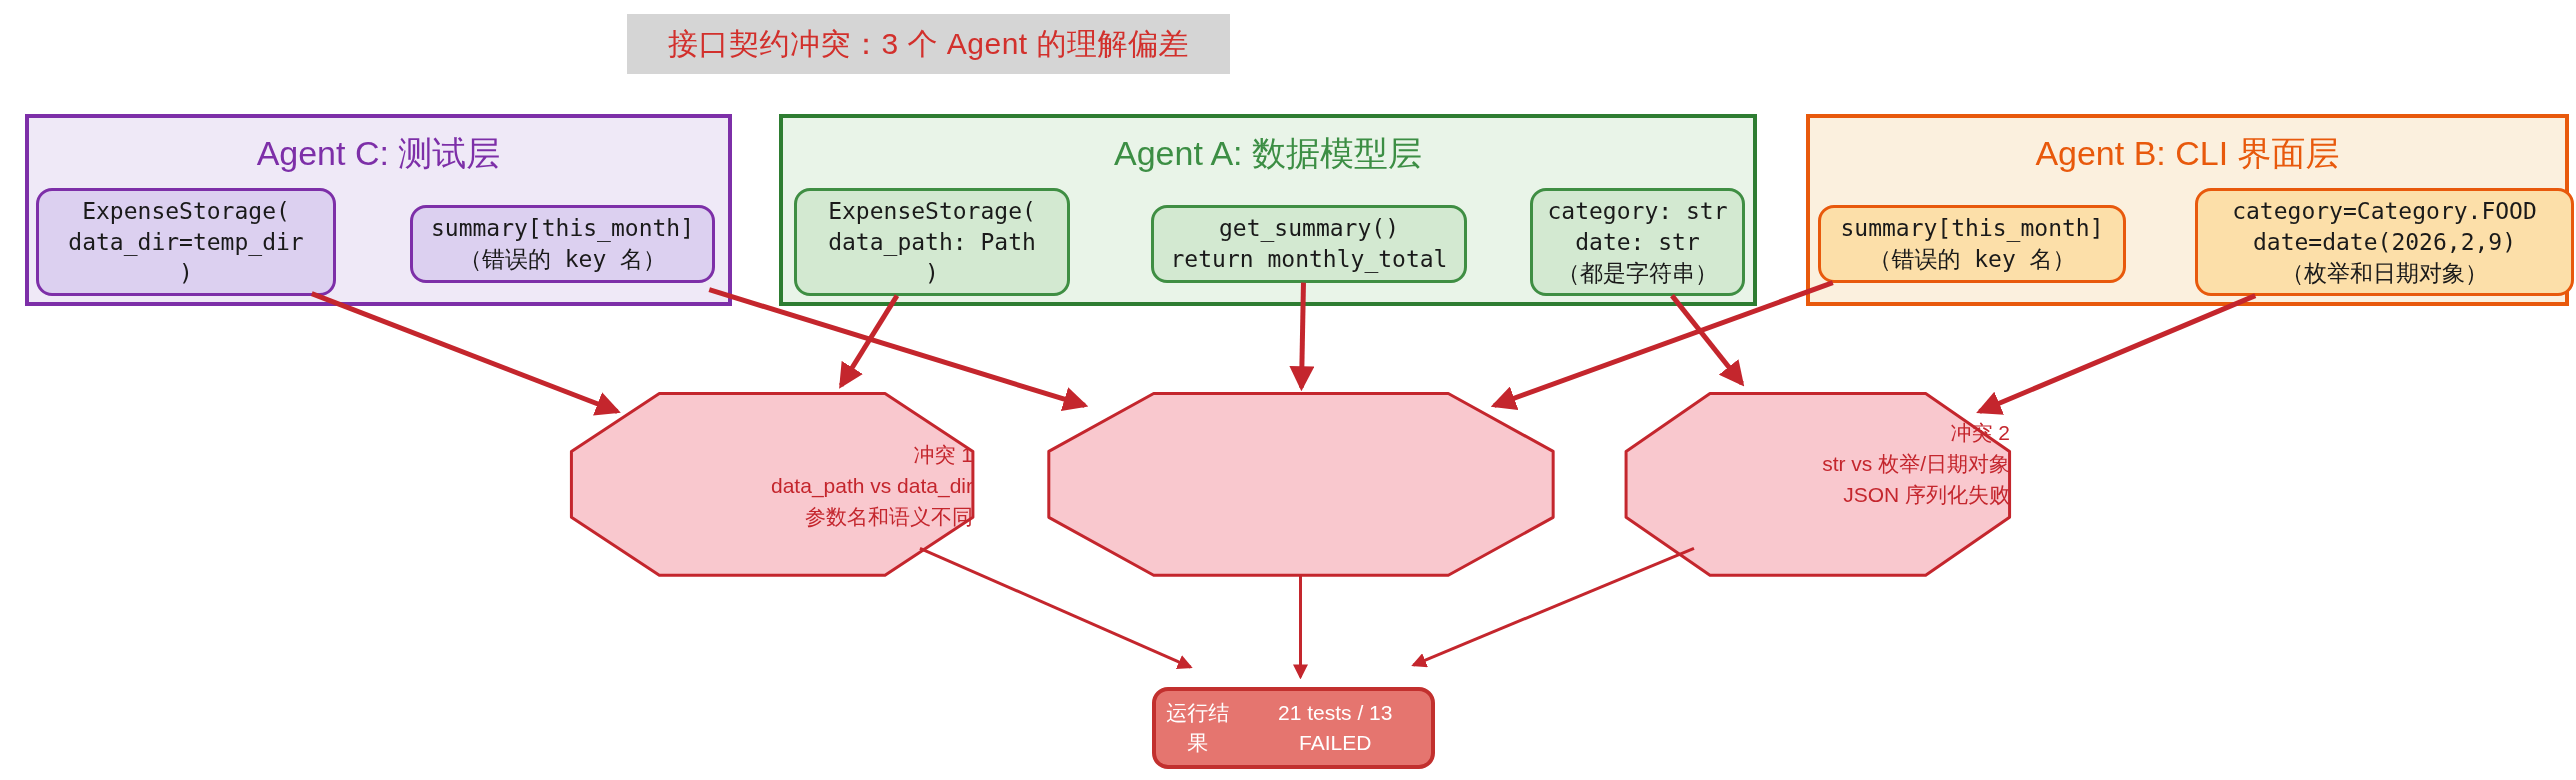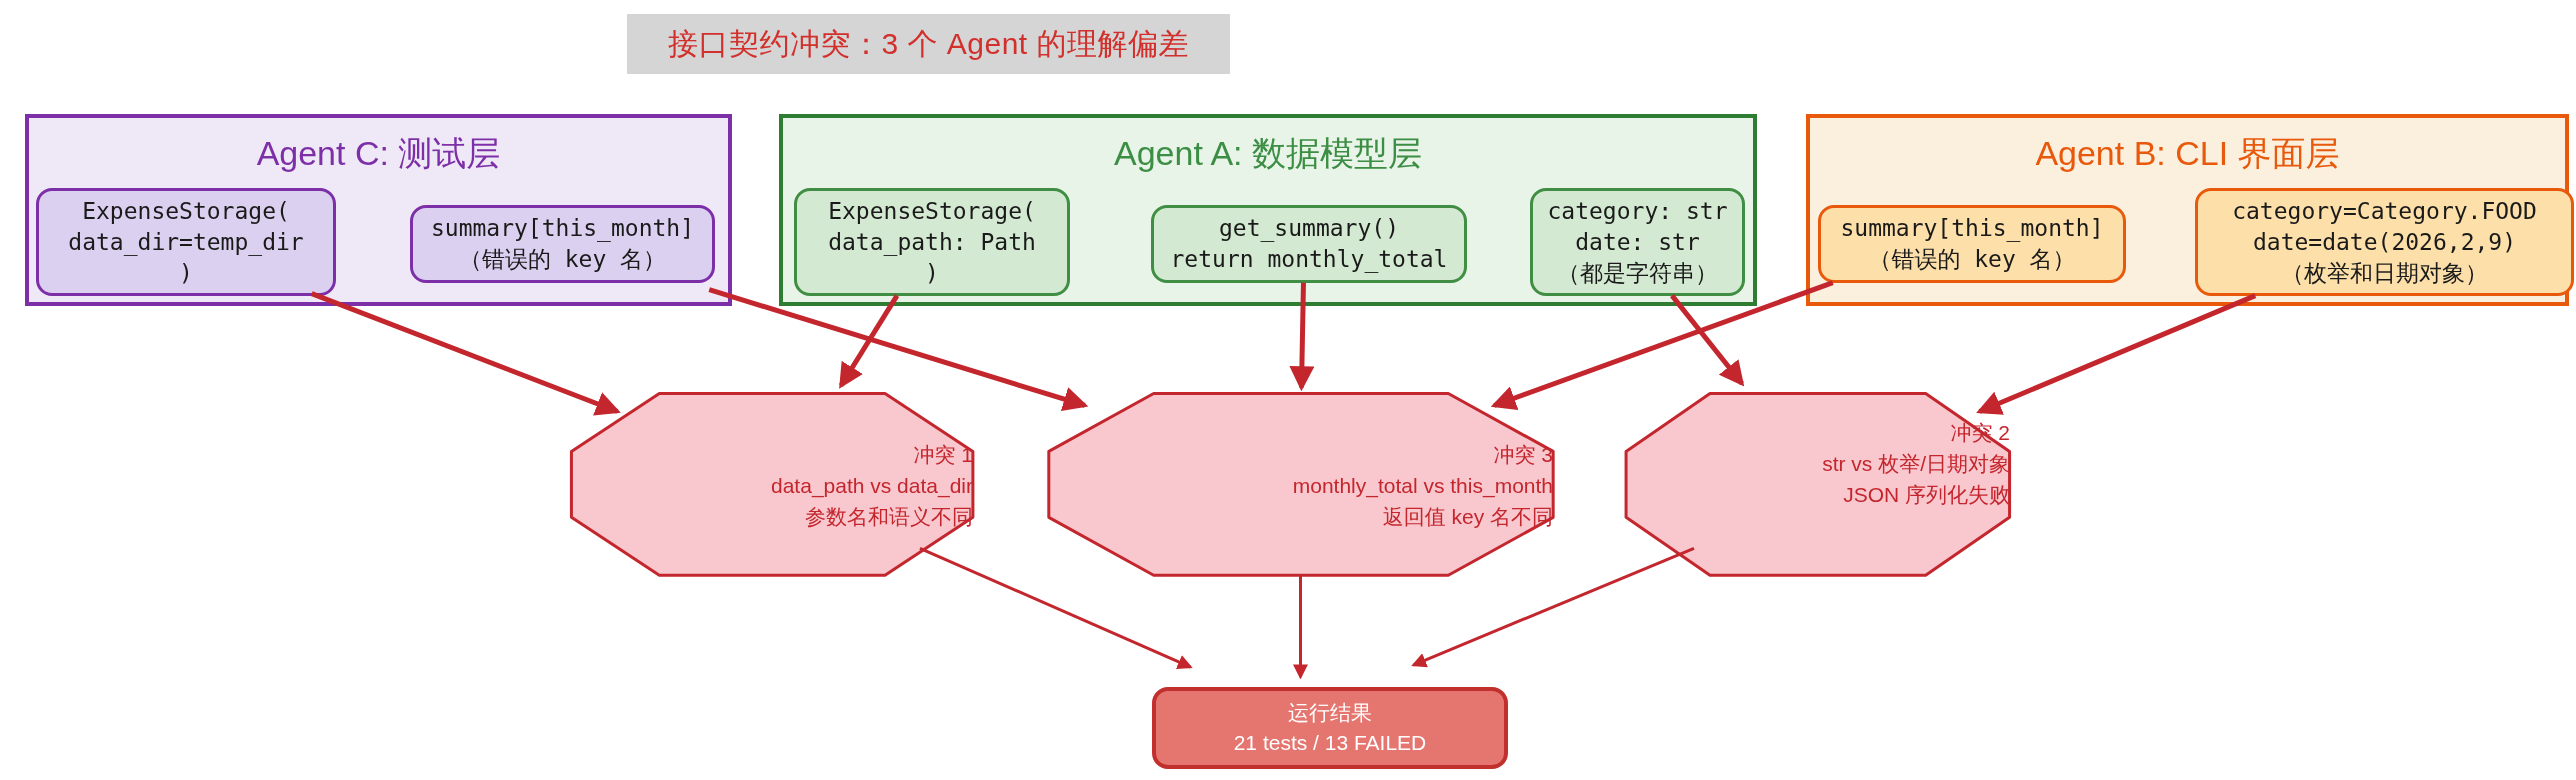--- a/index.html
+++ b/index.html
@@ -54,24 +54,24 @@
   .octagon { fill: #F9C8CE; stroke: #C4262D; stroke-width: 3px; stroke-linejoin: round; }
 
   
   .conflict-label {
     display: flex; flex-direction: column; align-items: flex-end; justify-content: center;
     color: #C4262D; font-size: 21px; line-height: 31px; text-align: center;
   }
 
   
   .result-box {
-    left: 1152px; top: 687px; width: 356px; height: 82px;
+    left: 1152px; top: 687px; width: 283px; height: 82px;
     background: #E5756F; border: 4px solid #C2302E; border-radius: 16px;
     box-sizing: border-box;
-    display: flex; flex-direction: column; align-items: center; justify-content: center;
+    display: flex; flex-direction: row; align-items: center; justify-content: center;
     color: #FFFFFF; font-size: 21px; line-height: 30px; text-align: center;
   }
 </style>
 </head>
 <body>
 
 <div id="canvas">
 
   <div class="abs title-badge">
     <span>接口契约冲突：3 个 Agent 的理解偏差</span>
@@ -148,25 +148,20 @@
     <line class="edge thin" x1="921" y1="549" x2="1192" y2="668" marker-end="url(#arrowhead)"></line>
     <line class="edge thin" x1="1302" y1="576" x2="1302" y2="678" marker-end="url(#arrowhead)"></line>
     <line class="edge thin" x1="1696" y1="549" x2="1415" y2="666" marker-end="url(#arrowhead)"></line>
   </svg>
 
   <div class="abs conflict-label" style="left:571px; top:394px; width:402px; height:182px;">
     <div>冲突 1</div>
     <div>data_path vs data_dir</div>
     <div>参数名和语义不同</div>
   </div>
-  <div class="abs conflict-label" style="left:1049px; top:394px; width:504px; height:182px;">
-    <div>冲突 3</div>
-    <div>monthly_total vs this_month</div>
-    <div>返回值 key 名不同</div>
-  </div>
   <div class="abs conflict-label" style="left:1626px; top:372px; width:384px; height:182px;">
     <div>冲突 2</div>
     <div>str vs 枚举/日期对象</div>
     <div>JSON 序列化失败</div>
   </div>
 
 </div>
 
 
 </body></html>

